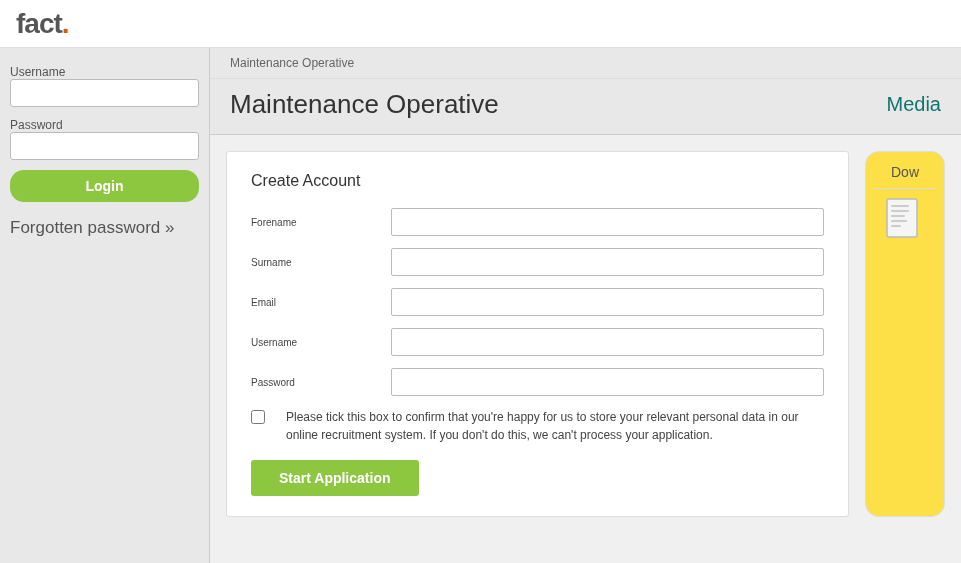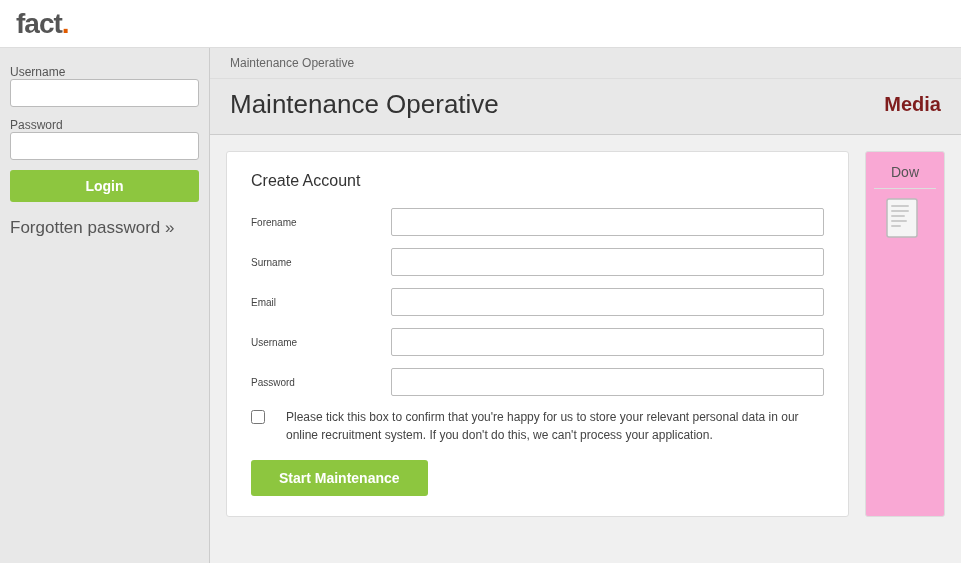--- a/index.html
+++ b/index.html
@@ -57,21 +57,21 @@
       font-size: 13px;
       margin-bottom: 10px;
       height: 28px;
     }
     .login-button {
       width: 100%;
       padding: 8px;
       background: #8dc63f;
       color: #fff;
       border: none;
-      border-radius: 3px;
+      border-radius: 14px;
       font-size: 14px;
       font-weight: bold;
       cursor: pointer;
       margin-bottom: 16px;
     }
     .sidebar-link {
       display: block;
       font-size: 17px;
       color: #555;
       text-decoration: none;
@@ -102,22 +102,22 @@
       align-items: center;
       justify-content: space-between;
     }
     .page-title {
       font-size: 26px;
       font-weight: normal;
       color: #333;
     }
     .media-label {
       font-size: 20px;
-      color: #7f1d1d;
-      font-weight: bold;
+      color: #0f766e;
+      font-weight: normal;
     }
 
     
     .content-area {
       display: flex;
       padding: 16px;
       gap: 16px;
     }
 
     
@@ -183,23 +183,23 @@
       padding: 10px 28px;
       font-size: 14px;
       border-radius: 3px;
       cursor: pointer;
       font-weight: bold;
     }
 
     
     .right-panel {
       width: 80px;
-      background: #f9a8d4;
+      background: #fde047;
       border: 1px solid #ddd;
-      border-radius: 3px;
+      border-radius: 14px;
       padding: 12px 8px;
       display: flex;
       flex-direction: column;
       align-items: center;
     }
     .right-panel-title {
       font-size: 14px;
       color: #555;
       margin-bottom: 8px;
       font-weight: normal;
@@ -284,21 +284,21 @@
         </div>
         
 
         
         <div class="consent-row">
           <input type="checkbox" class="consent-checkbox" style="">
           <span class="consent-text">Please tick this box to confirm that you're happy for us to store your relevant personal data in our online recruitment system. If you don't do this, we can't process your application.</span>
         </div>
 
         
-        <button class="start-button">Start Maintenance</button>
+        <button class="start-button">Start Application</button>
       </div>
 
       <div class="right-panel">
         <div class="right-panel-title">Dow</div>
         <div class="right-panel-divider"></div>
         <div class="doc-icon">
           <svg xmlns="http://www.w3.org/2000/svg" width="40" height="48" viewBox="0 0 40 48" fill="none">
             <rect x="2" y="2" width="30" height="38" rx="2" fill="#f5f5f5" stroke="#bbb" stroke-width="1.5"></rect>
             <rect x="6" y="8" width="18" height="2" rx="1" fill="#ccc"></rect>
             <rect x="6" y="13" width="18" height="2" rx="1" fill="#ccc"></rect>

